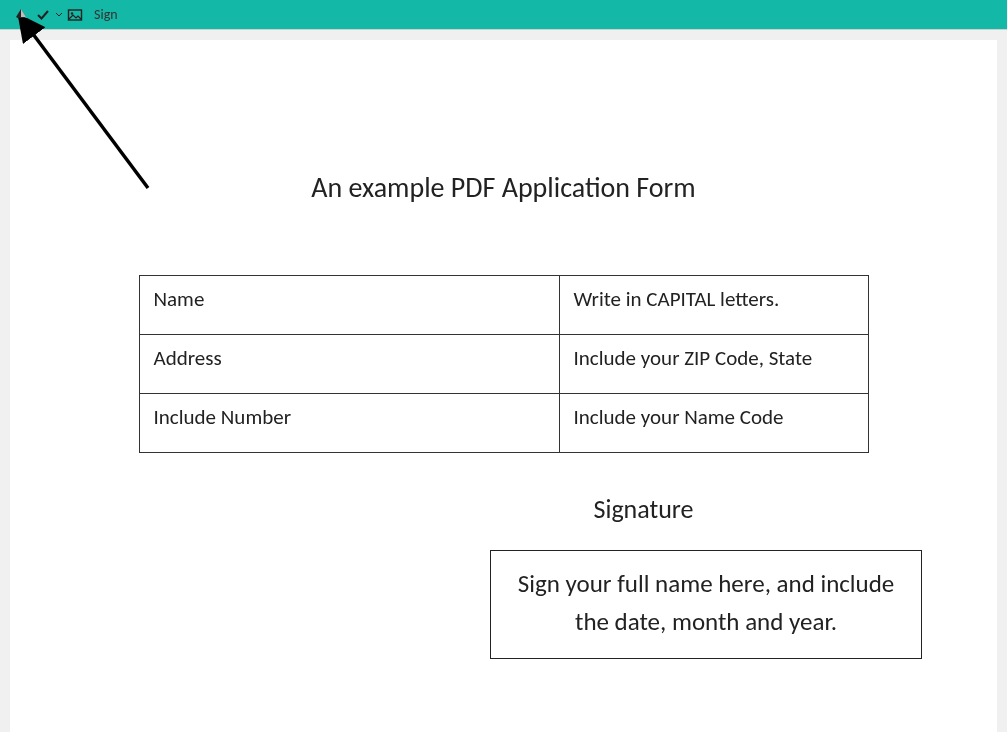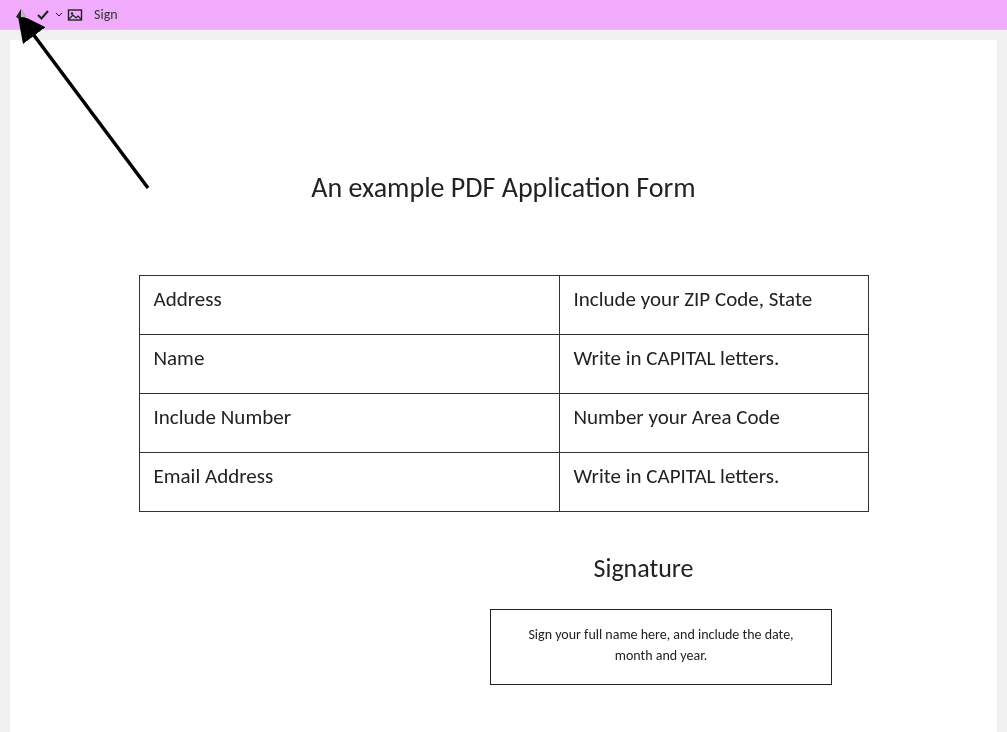--- a/index.html
+++ b/index.html
@@ -9,21 +9,21 @@
     }
     body {
       font-family: Calibri, 'Segoe UI', Arial, sans-serif;
       background: #f0f0f0;
       width: 1007px;
       height: 732px;
       overflow: hidden;
       position: relative;
     }
     .toolbar {
-      background: #f0abfc;
+      background: #14b8a6;
       border-bottom: 1px solid #d0d0d0;
       height: 30px;
       display: flex;
       align-items: center;
       padding: 0 10px;
     }
     .toolbar-icon {
       display: flex;
       align-items: center;
       justify-content: center;
@@ -84,26 +84,26 @@
     }
     .signature-heading {
       text-align: center;
       font-size: 26px;
       color: #222;
       margin-top: 40px;
       margin-left: 280px;
     }
     .signature-box {
       border: 1.5px solid #222;
-      width: 342px;
+      width: 432px;
       margin: 25px auto 0;
       margin-left: 480px;
       padding: 14px 20px 18px 20px;
       text-align: center;
-      font-size: 14px;
+      font-size: 25px;
       color: #222;
       line-height: 1.5;
     }
     .annotation-arrow {
       position: absolute;
       top: 18px;
       left: 18px;
       pointer-events: none;
     }
   </style>
@@ -136,34 +136,30 @@
   </div>
   <span class="sign-label">Sign</span>
 </div>
 
 <div class="page-area">
   <h1 class="page-title">An example PDF Application Form</h1>
 
   <table class="form-table">
     <tbody>
         <tr>
+      <td>Name</td>
+      <td>Write in CAPITAL letters.</td>
+    </tr>
+    <tr>
       <td>Address</td>
       <td>Include your ZIP Code, State</td>
     </tr>
     <tr>
-      <td>Name</td>
-      <td>Write in CAPITAL letters.</td>
-    </tr>
-    <tr>
       <td>Include Number</td>
-      <td>Number your Area Code</td>
-    </tr>
-    <tr>
-      <td>Email Address</td>
-      <td>Write in CAPITAL letters.</td>
+      <td>Include your Name Code</td>
     </tr>
   </tbody>
     </table>
 
   <div class="signature-heading">Signature</div>
 
   <div class="signature-box">Sign your full name here, and include the date, month and year.</div>
 </div>
 
 <svg class="annotation-arrow" width="160" height="190">

